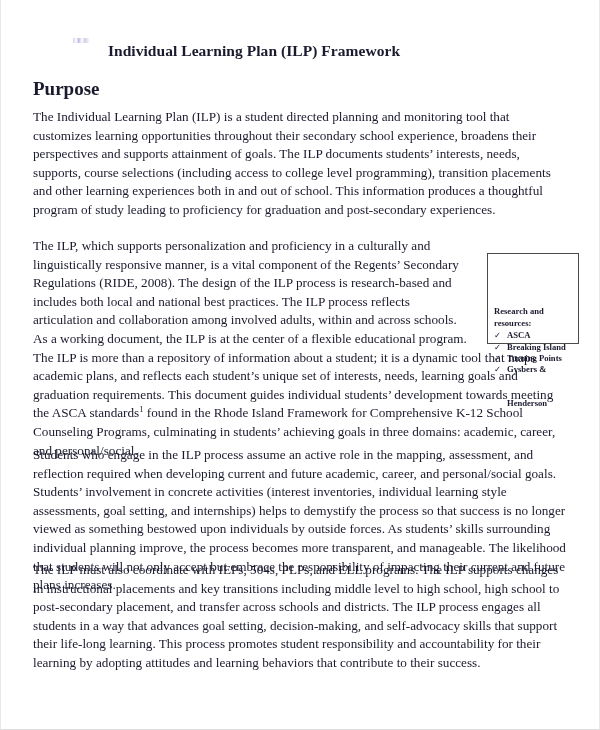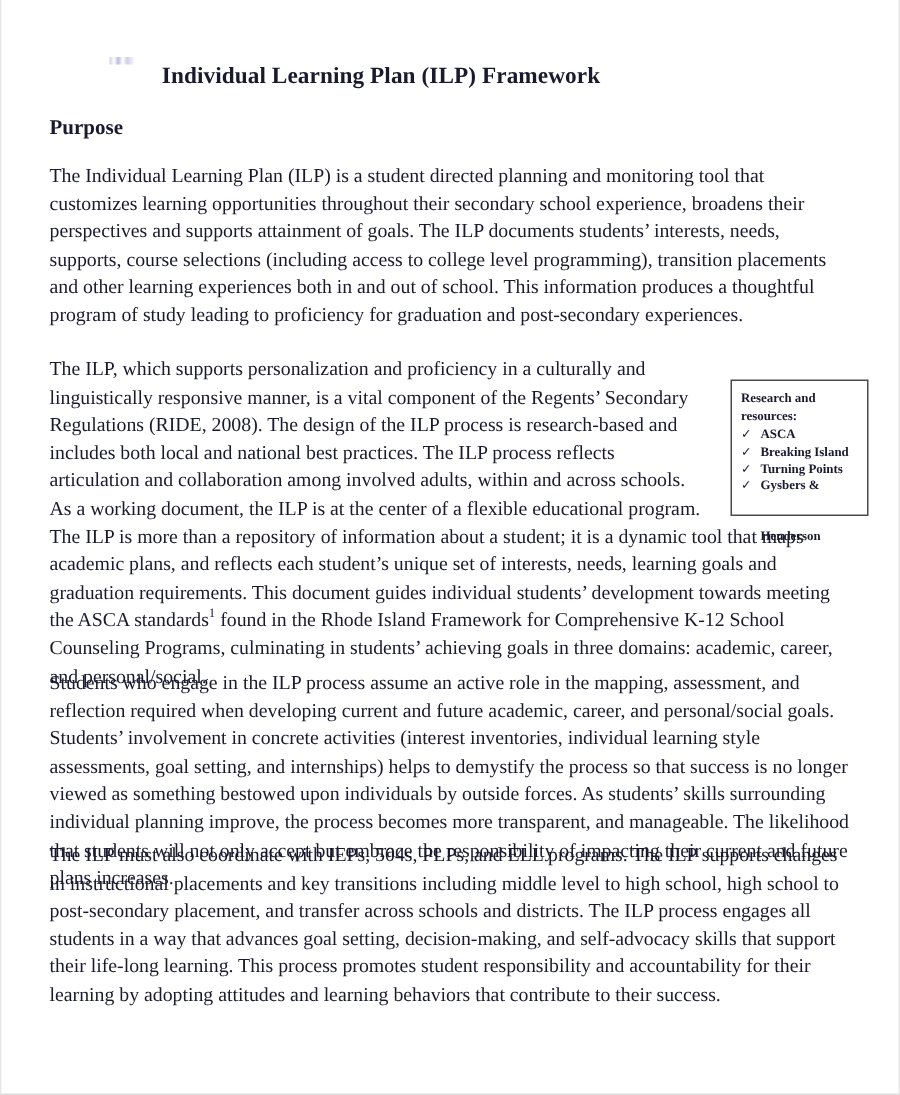--- a/index.html
+++ b/index.html
@@ -47,21 +47,21 @@
     padding-right: 92px;
     font-size: 15.5px;
     font-weight: bold;
     letter-spacing: 0.05px;
   }
 
   .section-heading {
     position: absolute;
     left: 32px;
     top: 78px;
-    font-size: 14px;
+    font-size: 19px;
     font-weight: bold;
   }
 
   .body-block {
     position: absolute;
     left: 32px;
     width: 537px;
     font-size: 13.2px;
     line-height: 18.6px;
     text-align: left;
@@ -108,20 +108,21 @@
     background: #ffffff;
     padding: 6px 4px 4px 6px;
     font-size: 8.6px;
     line-height: 11.4px;
   }
   .callout-title {
     font-weight: bold;
     font-size: 8.6px;
     line-height: 11.6px;
     margin-bottom: 1px;
+    margin-top: 46px;
   }
   .callout-list {
     list-style: none;
     margin: 0;
     padding: 0;
   }
   .callout-list li {
     font-weight: bold;
     font-size: 8.6px;
     line-height: 11.4px;

